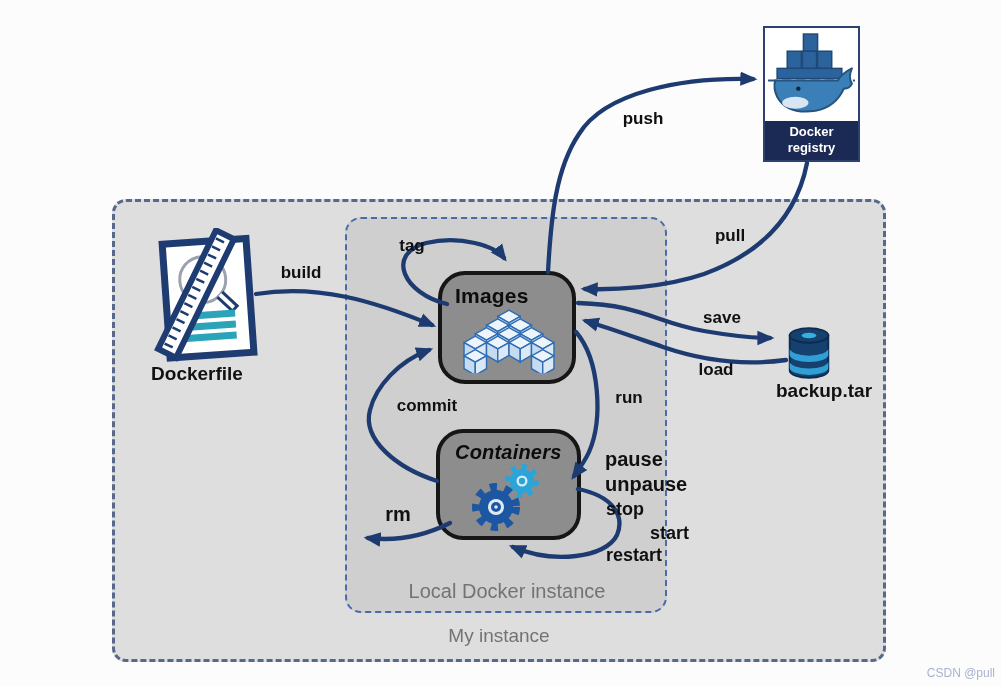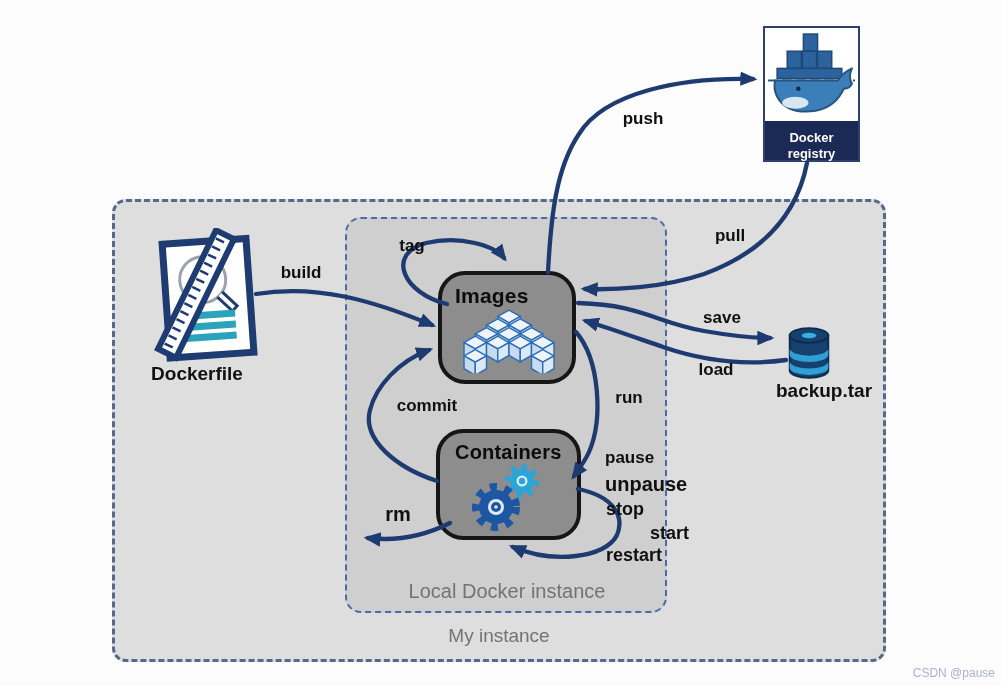--- a/index.html
+++ b/index.html
@@ -14,21 +14,21 @@
   .node-containers{left:436px;top:429px;width:145px;height:111px;}
   .node-label{position:absolute;font-weight:bold;color:#0c0c0c;letter-spacing:.2px;}
   .arrows{position:absolute;left:0;top:0;z-index:4;pointer-events:none;}
   .icon-abs{position:absolute;z-index:4;}
   .elbl{position:absolute;z-index:6;font-weight:bold;color:#101010;white-space:nowrap;font-size:17px;line-height:1;}
   .ctr{transform:translate(-50%,-50%);}
   .title{position:absolute;z-index:6;color:#737373;white-space:nowrap;font-weight:normal;}
   .registry{position:absolute;left:763px;top:26px;width:97px;height:136px;background:#fff;
             border:2px solid #2c4170;z-index:3;box-sizing:border-box;}
   .registry-band{position:absolute;left:0;right:0;bottom:0;height:39px;background:#1b2a55;color:#fff;
-                 text-align:center;font-weight:bold;font-size:13px;line-height:16px;padding-top:9px;box-sizing:border-box;}
+                 text-align:center;font-weight:bold;font-size:13px;line-height:16px;padding-top:3px;box-sizing:border-box;}
   .watermark{position:absolute;right:6px;bottom:6px;font-size:12px;color:#a9b3cf;z-index:7;}
 </style>
 </head>
 <body>
 
 <div class="canvas">
 
   <div class="outer-box"></div>
   <div class="inner-box"></div>
 
@@ -69,21 +69,21 @@
       <use href="#cube" x="1" y="33.5"></use>
         <use href="#cube" x="23" y="33.5"></use>
         <use href="#cube" x="45" y="33.5"></use>
         <use href="#cube" x="67" y="33.5"></use>
       <use href="#cube" x="1" y="46.5"></use>
         <use href="#cube" x="67" y="46.5"></use>
     </svg>
   </div>
 
   <div class="node node-containers">
-    <span class="node-label" style="left:15px;top:8px;font-size:20px;">Containers</span>
+    <span class="node-label" style="left:15px;top:8px;font-size:20px;font-style:italic;">Containers</span>
     <svg style="position:absolute;left:26px;top:24px;" width="84" height="78" viewBox="0 0 84 78">
       <g>
         <circle cx="56" cy="24" r="14" fill="none" stroke="#2ba4d8" stroke-width="6" stroke-dasharray="5 5.9"></circle>
         <circle cx="56" cy="24" r="12" fill="#2ba4d8"></circle>
         <circle cx="56" cy="24" r="5.5" fill="#d8ecf6"></circle>
         <circle cx="56" cy="24" r="3.2" fill="#2ba4d8"></circle>
       </g>
       <g>
         <circle cx="30" cy="50" r="20" fill="none" stroke="#1d56a3" stroke-width="8" stroke-dasharray="7 7.6"></circle>
         <circle cx="30" cy="50" r="17" fill="#1d56a3"></circle>
@@ -143,23 +143,23 @@
 
   <span class="elbl ctr" style="left:301px;top:272px;">build</span>
   <span class="elbl ctr" style="left:412px;top:245px;">tag</span>
   <span class="elbl ctr" style="left:643px;top:118px;">push</span>
   <span class="elbl ctr" style="left:730px;top:235px;">pull</span>
   <span class="elbl ctr" style="left:722px;top:317px;">save</span>
   <span class="elbl ctr" style="left:716px;top:369px;">load</span>
   <span class="elbl ctr" style="left:629px;top:397px;">run</span>
   <span class="elbl ctr" style="left:427px;top:405px;">commit</span>
   <span class="elbl ctr" style="left:398px;top:514px;font-size:20px;">rm</span>
-  <span class="elbl" style="left:605px;top:449px;font-size:17px;">pause</span>
+  <span class="elbl" style="left:605px;top:449px;font-size:20px;">pause</span>
   <span class="elbl" style="left:605px;top:474px;font-size:20px;">unpause</span>
   <span class="elbl" style="left:606px;top:500px;font-size:18px;">stop</span>
   <span class="elbl" style="left:606px;top:524px;font-size:18px;margin-left:44px;">start</span>
   <span class="elbl" style="left:606px;top:546px;font-size:18px;">restart</span>
 
   <span class="title ctr" style="left:507px;top:591px;font-size:20px;">Local Docker instance</span>
   <span class="title ctr" style="left:499px;top:636px;font-size:19px;">My instance</span>
 
-  <span class="watermark">CSDN @pause</span>
+  <span class="watermark">CSDN @pull</span>
 </div>
 
 </body></html>

